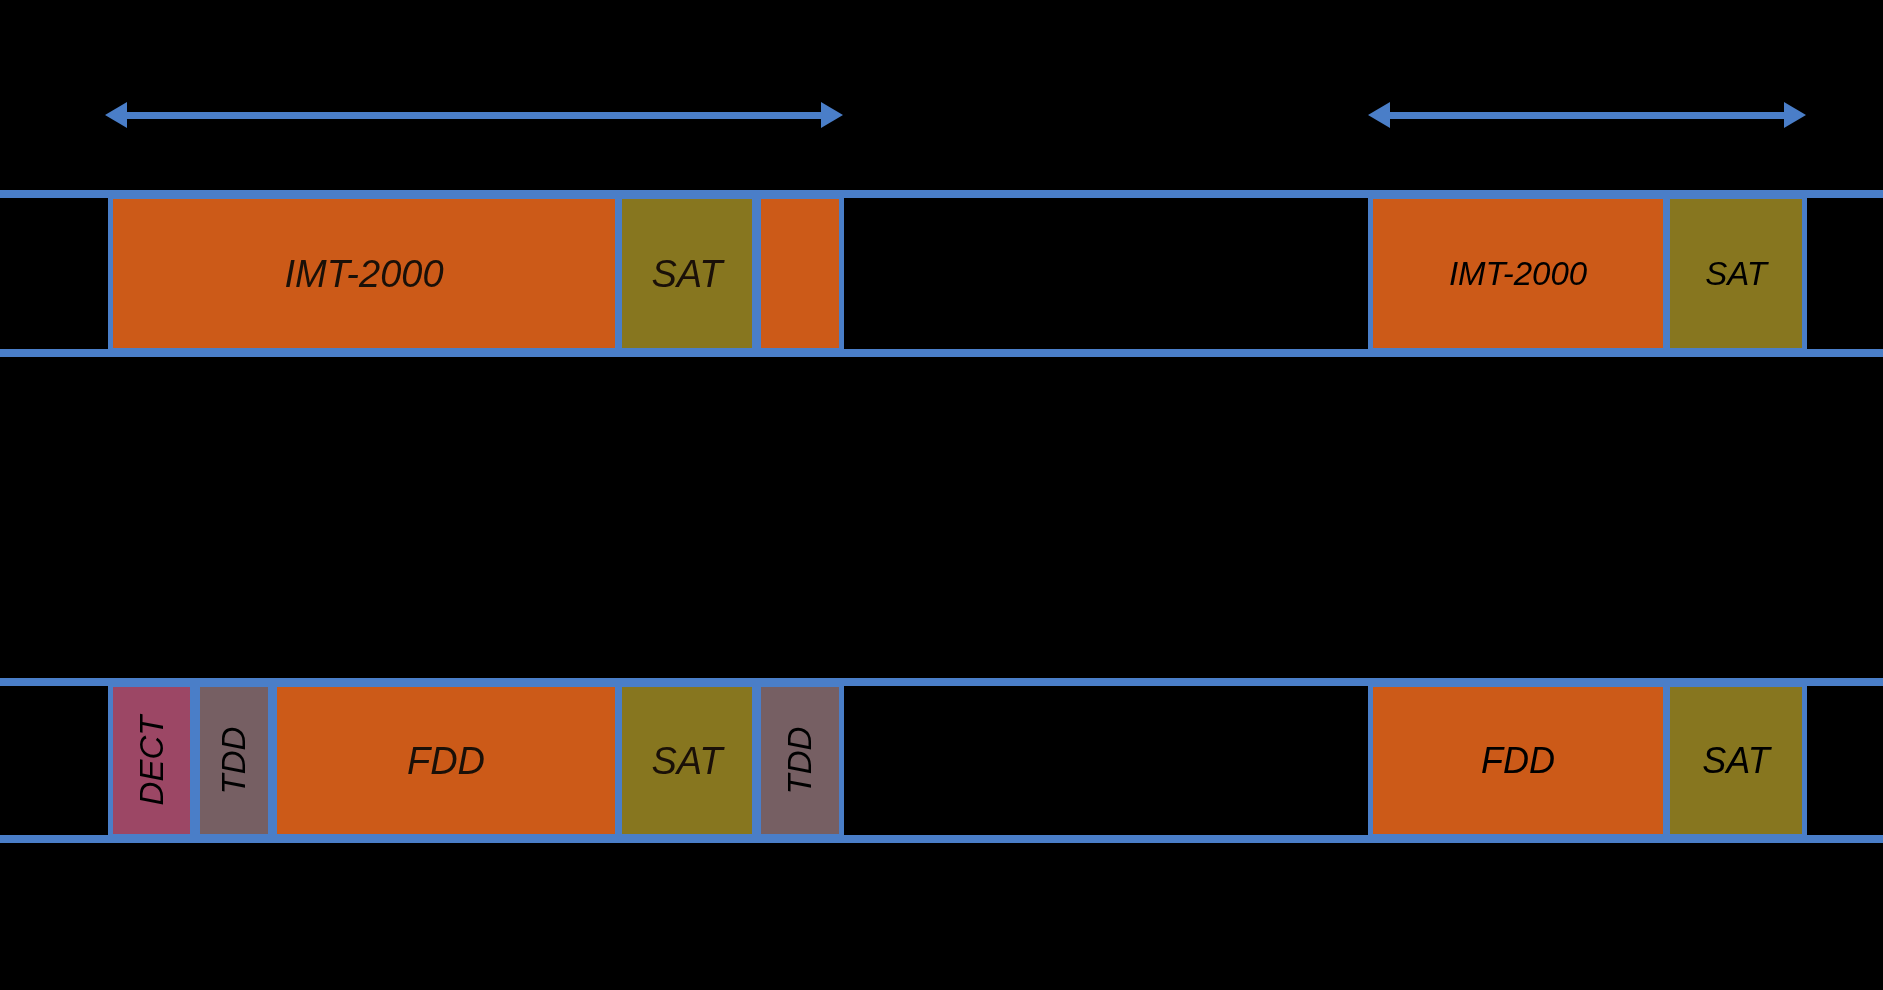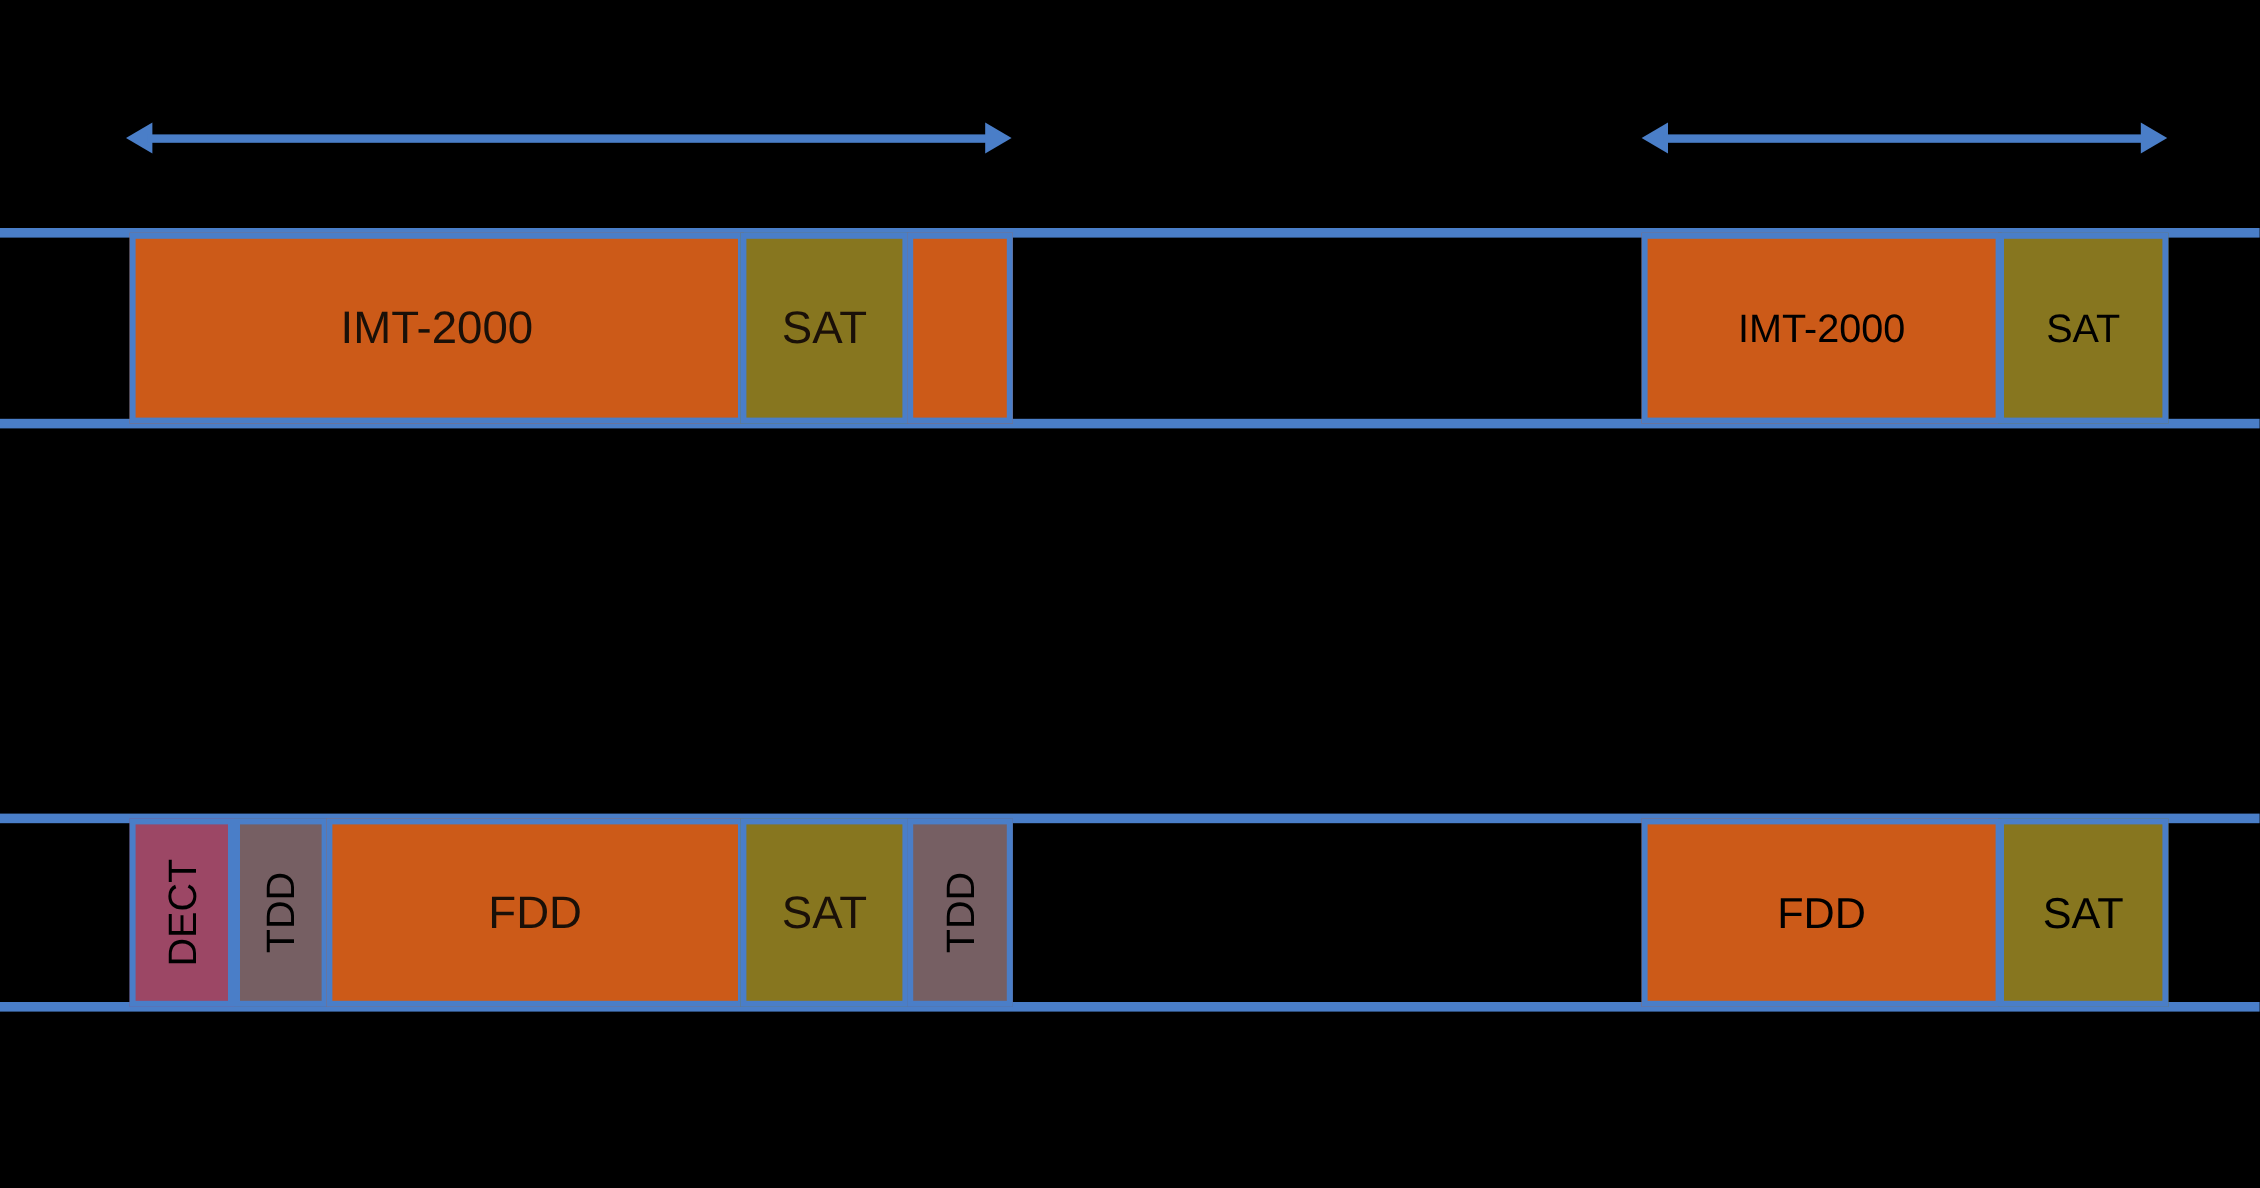--- a/index.html
+++ b/index.html
@@ -11,20 +11,21 @@
     width: 1883px;
     height: 990px;
     font-family: "Liberation Sans", sans-serif;
     overflow: hidden;
   }
   #stage {
     position: relative;
     width: 1883px;
     height: 990px;
     background: #000000;
+    font-style: italic;
   }
 
   
   .band {
     position: absolute;
     left: 0;
   }
   .band-rail {
     position: absolute;
     left: 0;

